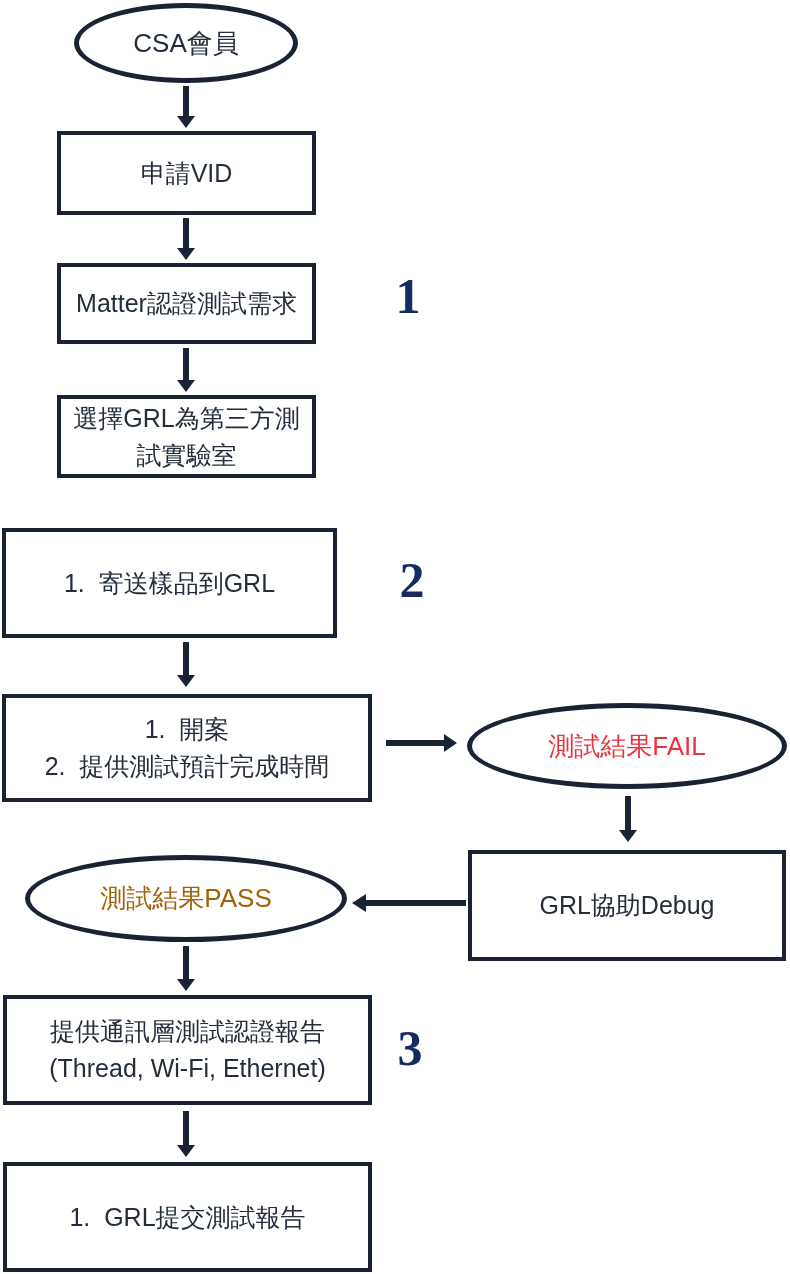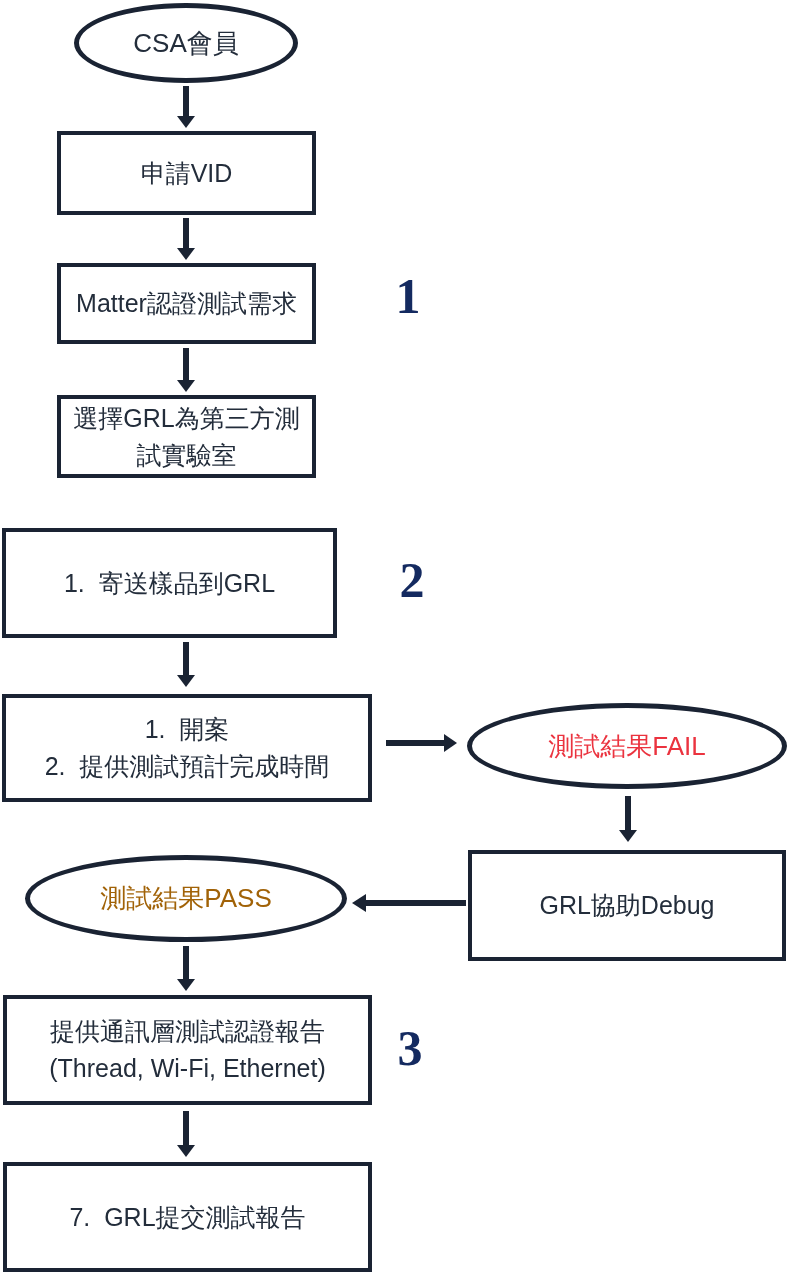--- a/index.html
+++ b/index.html
@@ -99,21 +99,21 @@
   <div class="node ellipse" style="left:25px; top:855px; width:322px; height:87px;">
     <span class="line pass-text">測試結果PASS</span>
   </div>
 
   <div class="node" style="left:3px; top:995px; width:369px; height:110px;">
     <span class="line">提供通訊層測試認證報告</span>
     <span class="line">(Thread, Wi-Fi, Ethernet)</span>
   </div>
 
   <div class="node" style="left:3px; top:1162px; width:369px; height:110px;">
-    <span class="line">7.  GRL提交測試報告</span>
+    <span class="line">1.  GRL提交測試報告</span>
   </div>
 
   <div class="step-num" style="left:384px; top:264px; width:48px; height:64px;">1</div>
   <div class="step-num" style="left:388px; top:548px; width:48px; height:64px;">2</div>
   <div class="step-num" style="left:386px; top:1016px; width:48px; height:64px;">3</div>
 
   <svg class="arrow" style="left:177px; top:86px;" width="18" height="42" viewBox="0 0 18 42">
     <rect x="6" y="0" width="6" height="31"></rect>
       <polygon points="0,30 18,30 9,42"></polygon>
   </svg>

